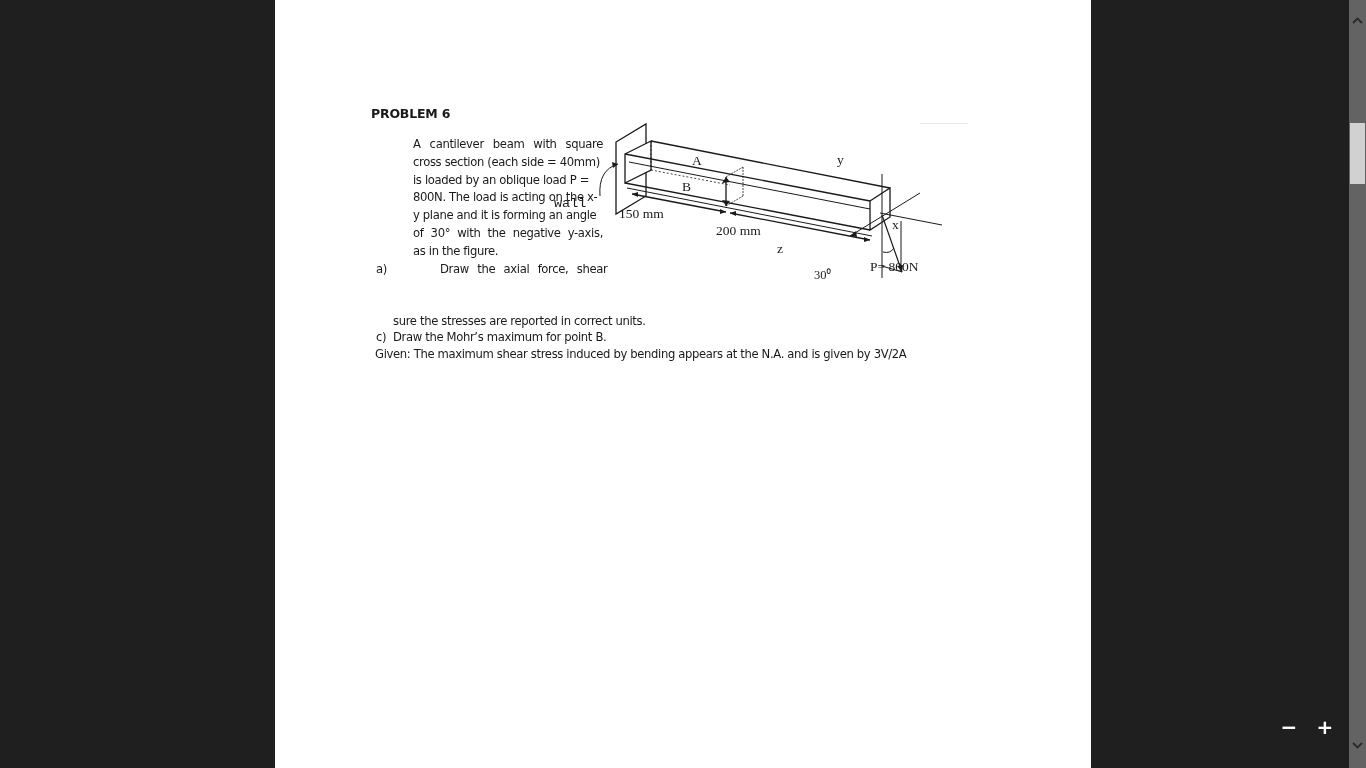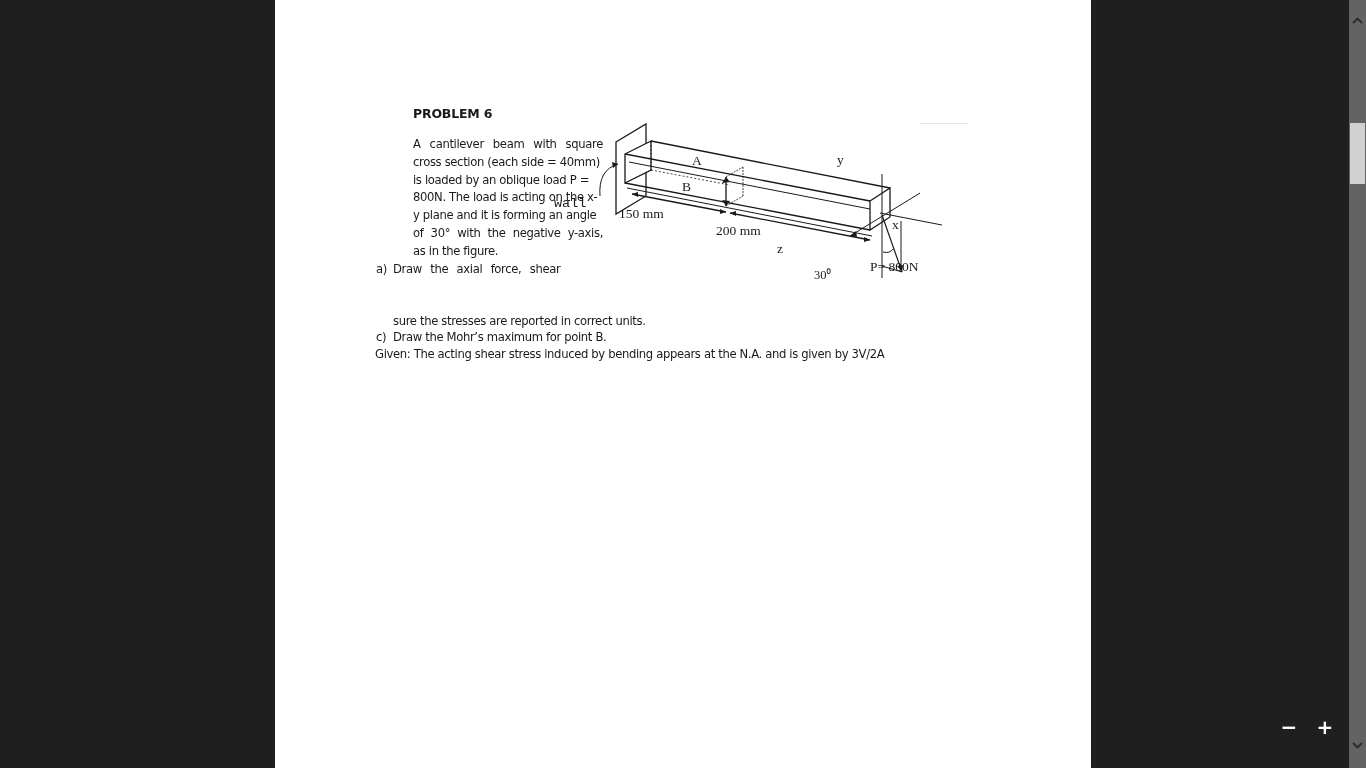--- a/index.html
+++ b/index.html
@@ -10,33 +10,33 @@
     }
     .viewer { position: absolute; left: 0; top: 0; width: 1349px; height: 768px; background: #1f1f1f; }
     .page {
       position: absolute; left: 275px; top: 0; width: 816px; height: 768px;
       background: #ffffff;
     }
     .doc {
       position: absolute; left: 0; top: 0; width: 816px; height: 768px;
       color: #1a1a1a; font-family: "DejaVu Sans", sans-serif;
     }
-    .title { position: absolute; left: 96px; top: 106px; font-size: 12.5px; font-weight: bold; letter-spacing: -0.2px; margin-left: 42px; }
+    .title { position: absolute; left: 96px; top: 106px; font-size: 12.5px; font-weight: bold; letter-spacing: -0.2px; }
     .intro {
       position: absolute; left: 102px; top: 136px; width: 190px;
       font-size: 11.6px; line-height: 17.8px; letter-spacing: -0.35px;
       text-align: justify;
       margin-left: 36px;
     }
     .intro span { display: block; white-space: nowrap; }
     .intro .j { text-align-last: justify; text-align: justify; }
     .q { position: absolute; left: 101px; font-size: 11.6px; letter-spacing: -0.35px; white-space: nowrap; }
     .q .lab { display: inline-block; width: 17px; }
     .qa1 { top: 262px; }
-    .qa1 .w { word-spacing: 5px; }
+    .qa1 .w { word-spacing: 5px; margin-left: 47px; }
     .qa2 { top: 280px; left: 118px; }
     .qb1 { top: 298px; }
     .qb2 { top: 314px; left: 118px; }
     .qc { top: 330px; }
     .given { top: 347px; left: 100px; }
     .figure { position: absolute; left: 305px; top: 118px; width: 395px; height: 165px; }
     .fig-label { position: absolute; font-family: "Liberation Serif", serif; font-size: 13.5px; color: #1a1a1a; white-space: nowrap; }
     .faint-line { position: absolute; left: 645px; top: 123px; width: 48px; height: 1px; background: #e6e6e6; }
 
     .scrollbar { position: absolute; left: 1349px; top: 0; width: 17px; height: 768px; background: #636363; }
@@ -69,21 +69,21 @@
       <div class="q qa1">
         <span class="lab">a)</span><span class="w">Draw the axial force, shear</span>
       </div>
 
       <div class="q qb2">sure the stresses are reported in correct units.</div>
 
       <div class="q qc">
         <span class="lab">c)</span><span>Draw the Mohr’s maximum for point B.</span>
       </div>
 
-      <div class="q given">Given: The acting shear stress induced by bending appears at the N.A. and is given by 3V/2A</div>
+      <div class="q given">Given: The maximum shear stress induced by bending appears at the N.A. and is given by 3V/2A</div>
 
       <div class="faint-line"></div>
 
       <div class="figure">
         <svg width="395" height="165" viewBox="0 0 395 165">
           <g stroke="#1a1a1a" stroke-width="1.3" fill="none">
 
             <polygon points="36,24 66,6 66,78 36,96"></polygon>
 
             <polygon points="45,36 71,23 71,52 45,65" fill="#fff"></polygon>

